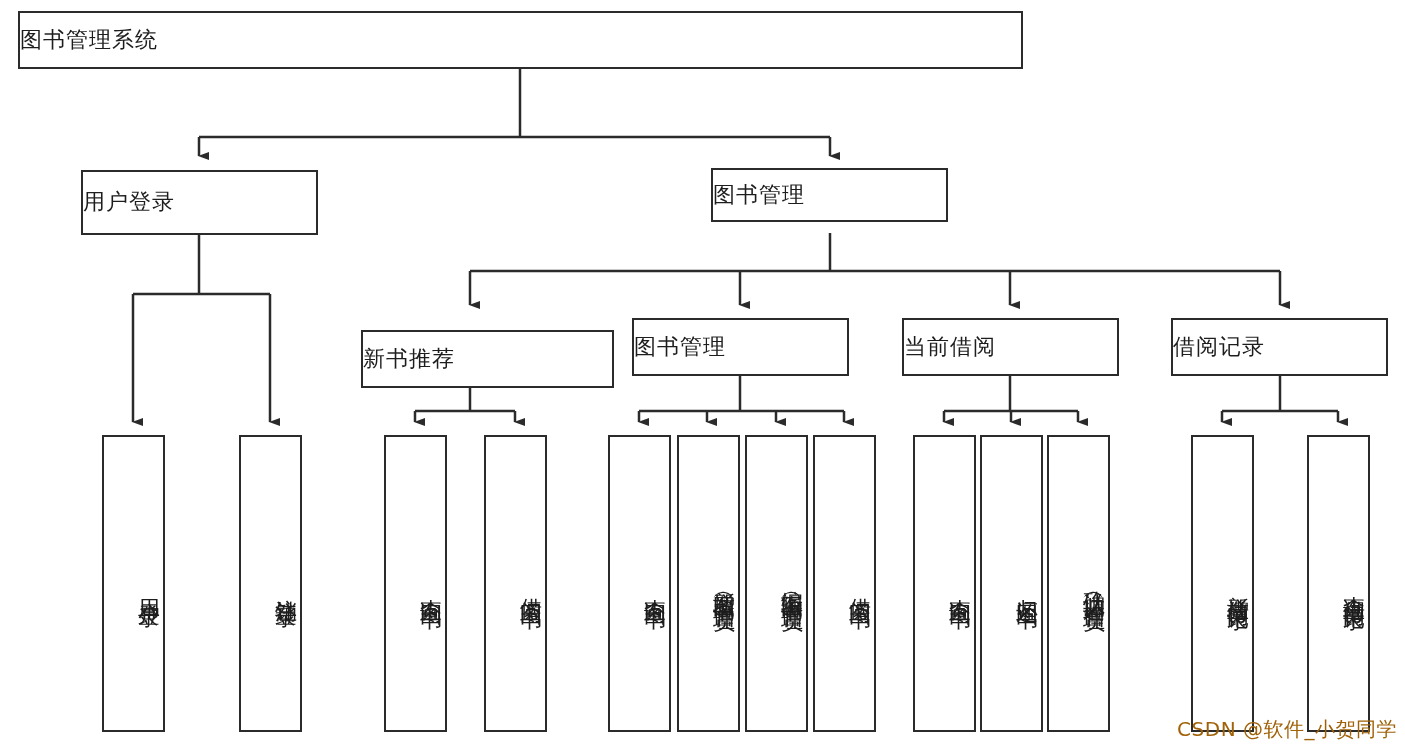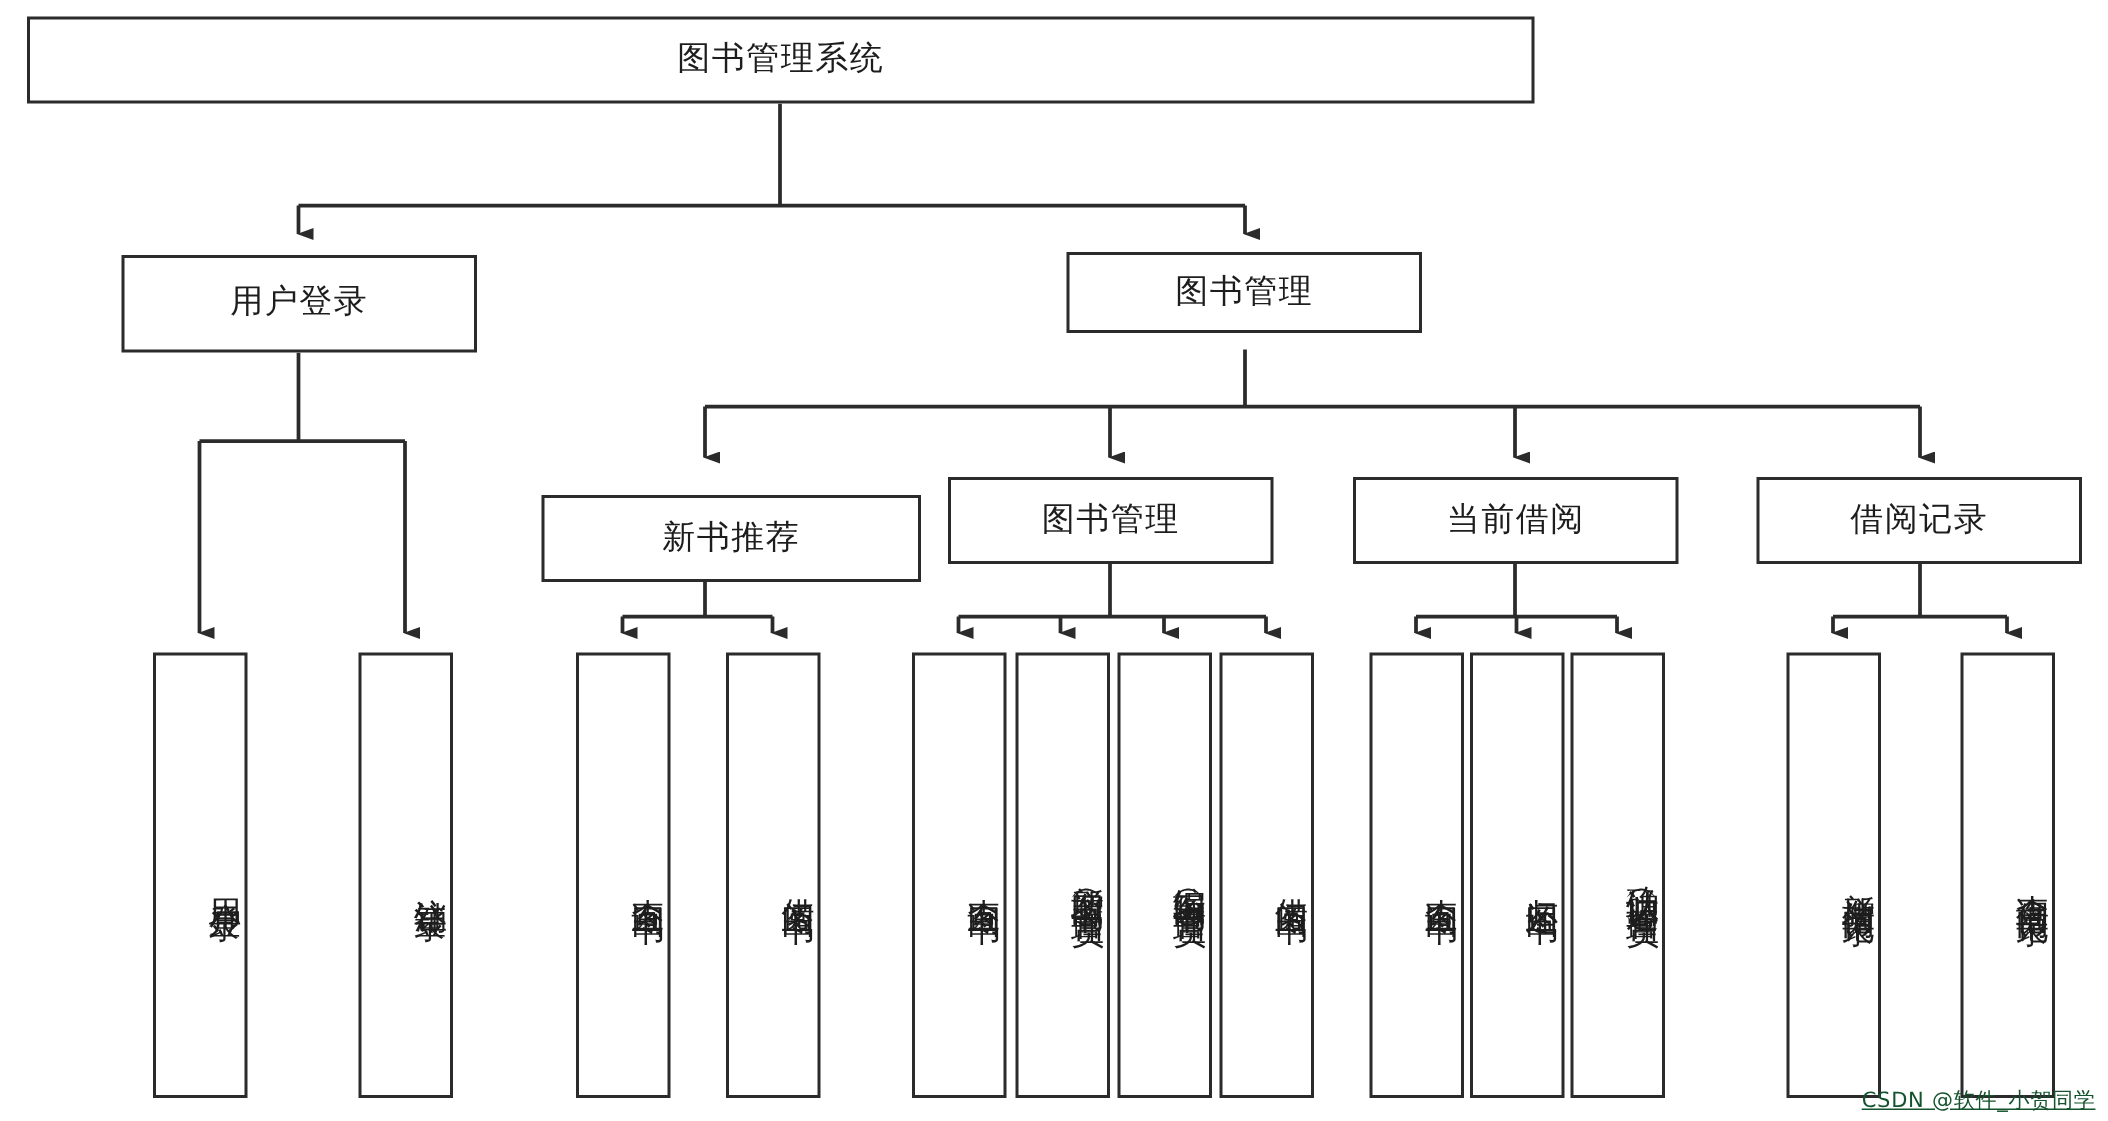--- a/index.html
+++ b/index.html
@@ -17,21 +17,21 @@
     background: #ffffff;
     overflow: hidden;
   }
   .node {
     position: absolute;
     box-sizing: border-box;
     border: 2.5px solid #2b2b2b;
     background: #ffffff;
     display: flex;
     align-items: center;
-    justify-content: center;
+    justify-content: flex-start;
     color: #1d1d1d;
     z-index: 2;
   }
   .node.horiz {
     font-size: 22px;
     letter-spacing: 1px;
     line-height: 1.2;
     white-space: nowrap;
   }
   .node.vert {
@@ -56,26 +56,25 @@
     top: 0;
     width: 1405px;
     height: 747px;
     z-index: 1;
     pointer-events: none;
   }
   #watermark {
     position: absolute;
     right: 8px;
     bottom: 4px;
-    font-size: 14px;
-    color: #14532d;
+    font-size: 20px;
+    color: #a16207;
     letter-spacing: 0.5px;
     z-index: 3;
     white-space: nowrap;
-    text-decoration: underline;
   }
 </style>
 </head>
 <body>
 
 <div id="canvas">
 
   <svg id="wires" viewBox="0 0 1405 747">
     <defs>
       <marker id="arrow" markerWidth="10" markerHeight="11" refX="4" refY="10" orient="auto" markerUnits="userSpaceOnUse">

